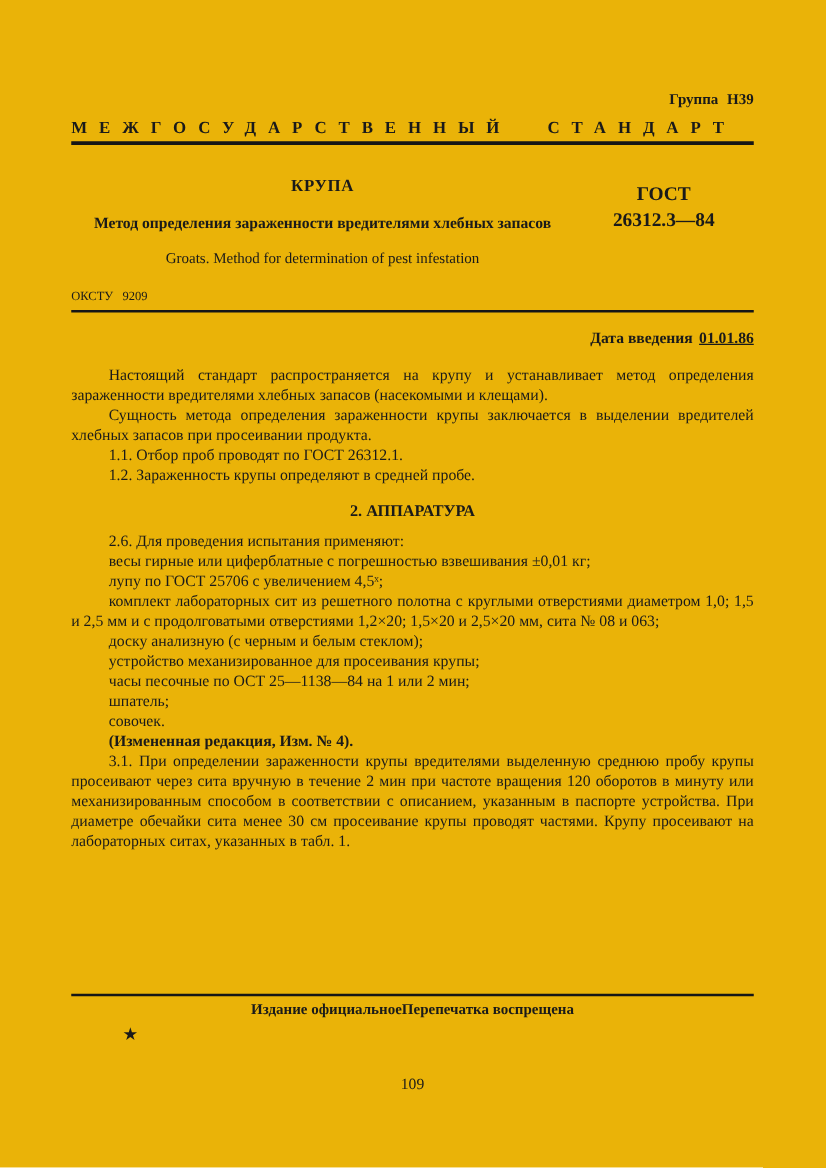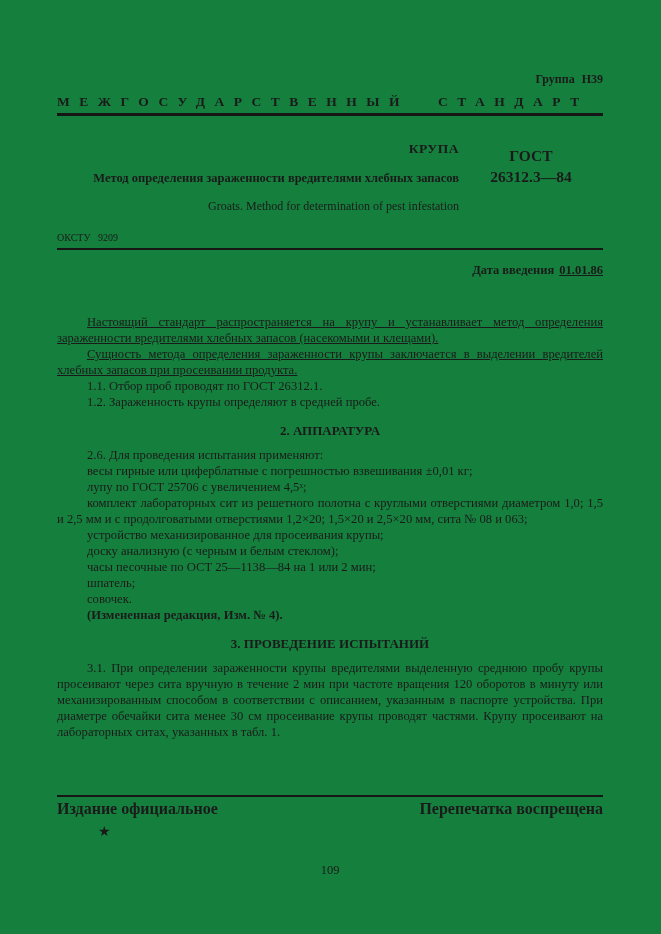--- a/index.html
+++ b/index.html
@@ -1,20 +1,20 @@
 <!DOCTYPE html>
 <html lang="ru"><head>
 <meta charset="utf-8">
 <style>
   html, body { margin: 0; padding: 0; background: #ffffff; }
   .page {
     position: relative;
     width: 661px;
     height: 934px;
-    background: #15803d;
+    background: #eab308;
     font-family: "Liberation Serif", "DejaVu Serif", serif;
     color: #1a1a1a;
     overflow: hidden;
   }
   .content {
     position: absolute;
     left: 57px;
     top: 0;
     width: 546px;
   }
@@ -33,21 +33,21 @@
     word-spacing: 16px;
     white-space: nowrap;
     overflow: hidden;
   }
   .thick-rule {
     border: 0;
     border-top: 3.5px solid #161616;
     margin: 3px 0 0 0;
   }
   .title-row { display: flex; margin-top: 25px; }
-  .title-left { width: 402px; text-align: right; }
+  .title-left { width: 402px; text-align: center; }
   .product { font-size: 13.5px; font-weight: bold; letter-spacing: 0.5px; }
   .method-ru { margin-top: 14px; font-size: 12.5px; font-weight: bold; }
   .method-en { margin-top: 13px; font-size: 12px; }
   .title-right {
     flex: 1;
     text-align: center;
     font-weight: bold;
     font-size: 15.5px;
     padding-top: 5px;
     line-height: 1.35;
@@ -65,40 +65,40 @@
     font-size: 12.5px;
   }
   .date-value { text-decoration: underline; margin-left: 5px; }
   .body-text p {
     margin: 0;
     font-size: 12.6px;
     line-height: 16px;
     text-align: justify;
     text-indent: 30px;
   }
-  .intro { margin-top: 36px; text-decoration: underline; }
+  .intro { margin-top: 14px; }
   .section-heading {
     text-align: center;
     font-weight: bold;
     font-size: 13px;
     margin: 13px 0 8px 0;
   }
   .bold-para { font-weight: bold; }
   .footer {
     position: absolute;
     left: 57px;
     width: 546px;
     top: 795px;
   }
   .footer-rule { border: 0; border-top: 2.5px solid #161616; margin: 0; }
   .footer-row {
     display: flex;
-    justify-content: space-between;
+    justify-content: center;
     font-weight: bold;
-    font-size: 16px;
+    font-size: 12px;
     margin-top: 3px;
   }
   .star { margin: 7px 0 0 41px; font-size: 14px; line-height: 14px; }
   .page-number { text-align: center; font-size: 12.5px; margin-top: 24px; }
 </style>
 </head>
 <body>
 
 <div class="page">
   <div class="content">
@@ -136,29 +136,28 @@
       <p>1.1. Отбор проб проводят по ГОСТ 26312.1.</p>
       <p>1.2. Зараженность крупы определяют в средней пробе.</p>
     </div>
 
     <div class="section-heading">2. АППАРАТУРА</div>
     <div class="body-text">
       <p>2.6. Для проведения испытания применяют:</p>
       <p>весы гирные или циферблатные с погрешностью взвешивания ±0,01 кг;</p>
       <p>лупу по ГОСТ 25706 с увеличением 4,5ˣ;</p>
       <p>комплект лабораторных сит из решетного полотна с круглыми отверстиями диаметром 1,0; 1,5 и 2,5 мм и с продолговатыми отверстиями 1,2×20; 1,5×20 и 2,5×20 мм, сита № 08 и 063;</p>
+      <p>доску анализную (с черным и белым стеклом);</p>
       <p>устройство механизированное для просеивания крупы;</p>
-      <p>доску анализную (с черным и белым стеклом);</p>
       <p>часы песочные по ОСТ 25—1138—84 на 1 или 2 мин;</p>
       <p>шпатель;</p>
       <p>совочек.</p>
       <p class="bold-para">(Измененная редакция, Изм. № 4).</p>
     </div>
 
-    <div class="section-heading">3. ПРОВЕДЕНИЕ ИСПЫТАНИЙ</div>
     <div class="body-text">
       <p>3.1. При определении зараженности крупы вредителями выделенную среднюю пробу крупы просеивают через сита вручную в течение 2 мин при частоте вращения 120 оборотов в минуту или механизированным способом в соответствии с описанием, указанным в паспорте устройства. При диаметре обечайки сита менее 30 см просеивание крупы проводят частями. Крупу просеивают на лабораторных ситах, указанных в табл. 1.</p>
     </div>
 
   </div>
 
   <div class="footer">
     <hr class="footer-rule">
     <div class="footer-row">
       <span>Издание официальное</span>

